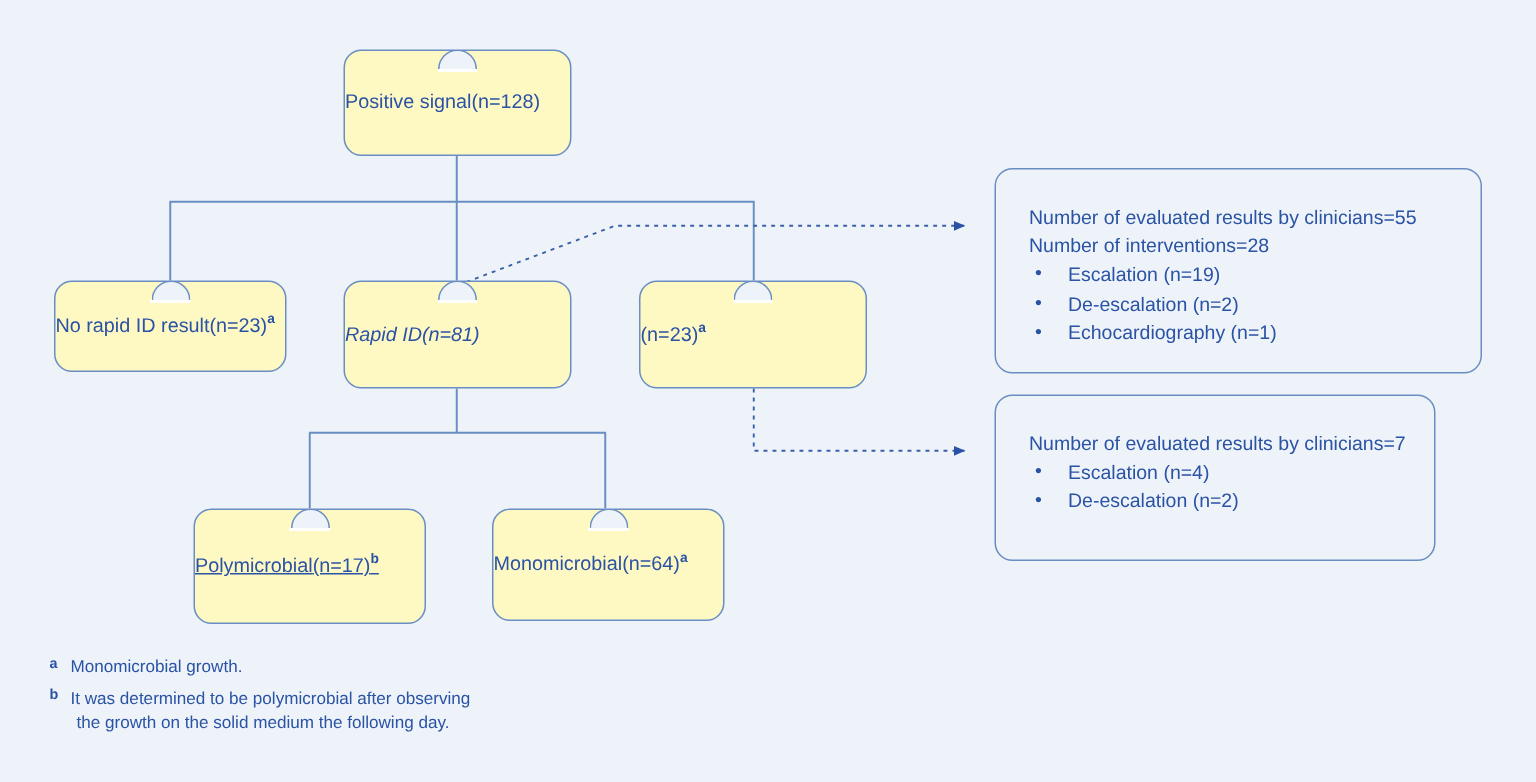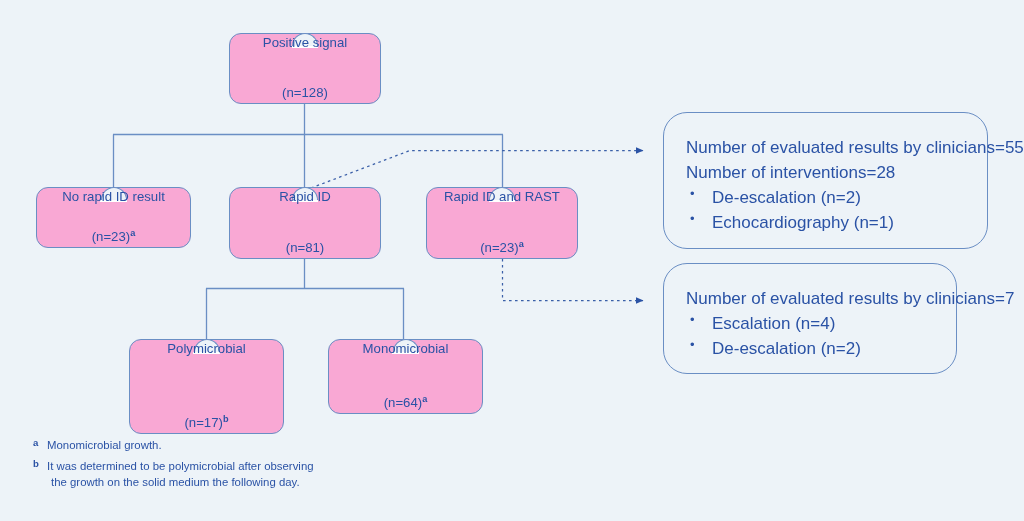--- a/index.html
+++ b/index.html
@@ -27,31 +27,31 @@
     top: 0;
     width: 1024px;
     height: 521px;
     pointer-events: none;
   }
 
   
   .node {
     position: absolute;
     box-sizing: border-box;
-    background: #f9a8d4;
+    background: #fef9c3;
     border: 1.3px solid #6a8ec4;
     border-radius: 12px;
     color: #2a52a5;
     font-size: 13.2px;
     line-height: 1.42;
     text-align: center;
     display: flex;
-    flex-direction: column;
+    flex-direction: row;
     align-items: center;
-    justify-content: space-between;
+    justify-content: flex-start;
   }
   .node .notch {
     position: absolute;
     top: -1.3px;
     left: 50%;
     transform: translateX(-50%);
     width: 26px;
     height: 13px;
     background: #edf3f8;
     border: 1.3px solid #6a8ec4;
@@ -81,23 +81,23 @@
     vertical-align: super;
     line-height: 0;
   }
 
   
   .panel {
     position: absolute;
     box-sizing: border-box;
     background: transparent;
     border: 1.3px solid #6a8ec4;
-    border-radius: 24px;
+    border-radius: 12px;
     color: #2a52a5;
-    font-size: 17px;
+    font-size: 13px;
     line-height: 1.48;
     padding: 22px 20px 18px 22px;
   }
   .panel .hdr {
     white-space: nowrap;
   }
   .panel ul {
     list-style: none;
     margin: 0;
     padding: 0;
@@ -180,48 +180,48 @@
     <span class="line1">Positive signal</span>
     <span class="line2">(n=128)</span>
   </div>
 
   <div class="node" style="left:36px; top:187px; width:155px; height:61px;">
     <span class="notch"></span>
     <span class="line1">No rapid ID result</span>
     <span class="line2"><span>(n=23)</span><sup class="fn">a</sup></span>
   </div>
 
-  <div class="node" style="left:229px; top:187px; width:152px; height:72px;">
+  <div class="node" style="left:229px; top:187px; width:152px; height:72px;font-style:italic;">
     <span class="notch"></span>
     <span class="line1">Rapid ID</span>
     <span class="line2">(n=81)</span>
   </div>
 
   <div class="node" style="left:426px; top:187px; width:152px; height:72px;">
     <span class="notch"></span>
-    <span class="line1">Rapid ID and RAST</span>
     <span class="line2"><span>(n=23)</span><sup class="fn">a</sup></span>
   </div>
 
-  <div class="node" style="left:129px; top:339px; width:155px; height:95px;">
+  <div class="node" style="left:129px; top:339px; width:155px; height:77px;text-decoration:underline;">
     <span class="notch"></span>
     <span class="line1">Polymicrobial</span>
     <span class="line2"><span>(n=17)</span><sup class="fn">b</sup></span>
   </div>
 
   <div class="node" style="left:328px; top:339px; width:155px; height:75px;">
     <span class="notch"></span>
     <span class="line1">Monomicrobial</span>
     <span class="line2"><span>(n=64)</span><sup class="fn">a</sup></span>
   </div>
 
   <div class="panel" style="left:663px; top:112px; width:325px; height:137px;">
     <div class="hdr">Number of evaluated results by clinicians=55</div>
     <div class="hdr">Number of interventions=28</div>
     <ul>
+      <li>Escalation (n=19)</li>
       <li>De-escalation (n=2)</li>
       <li>Echocardiography (n=1)</li>
     </ul>
   </div>
 
   <div class="panel" style="left:663px; top:263px; width:294px; height:111px;">
     <div class="hdr">Number of evaluated results by clinicians=7</div>
     <ul>
       <li>Escalation (n=4)</li>
       <li>De-escalation (n=2)</li>

